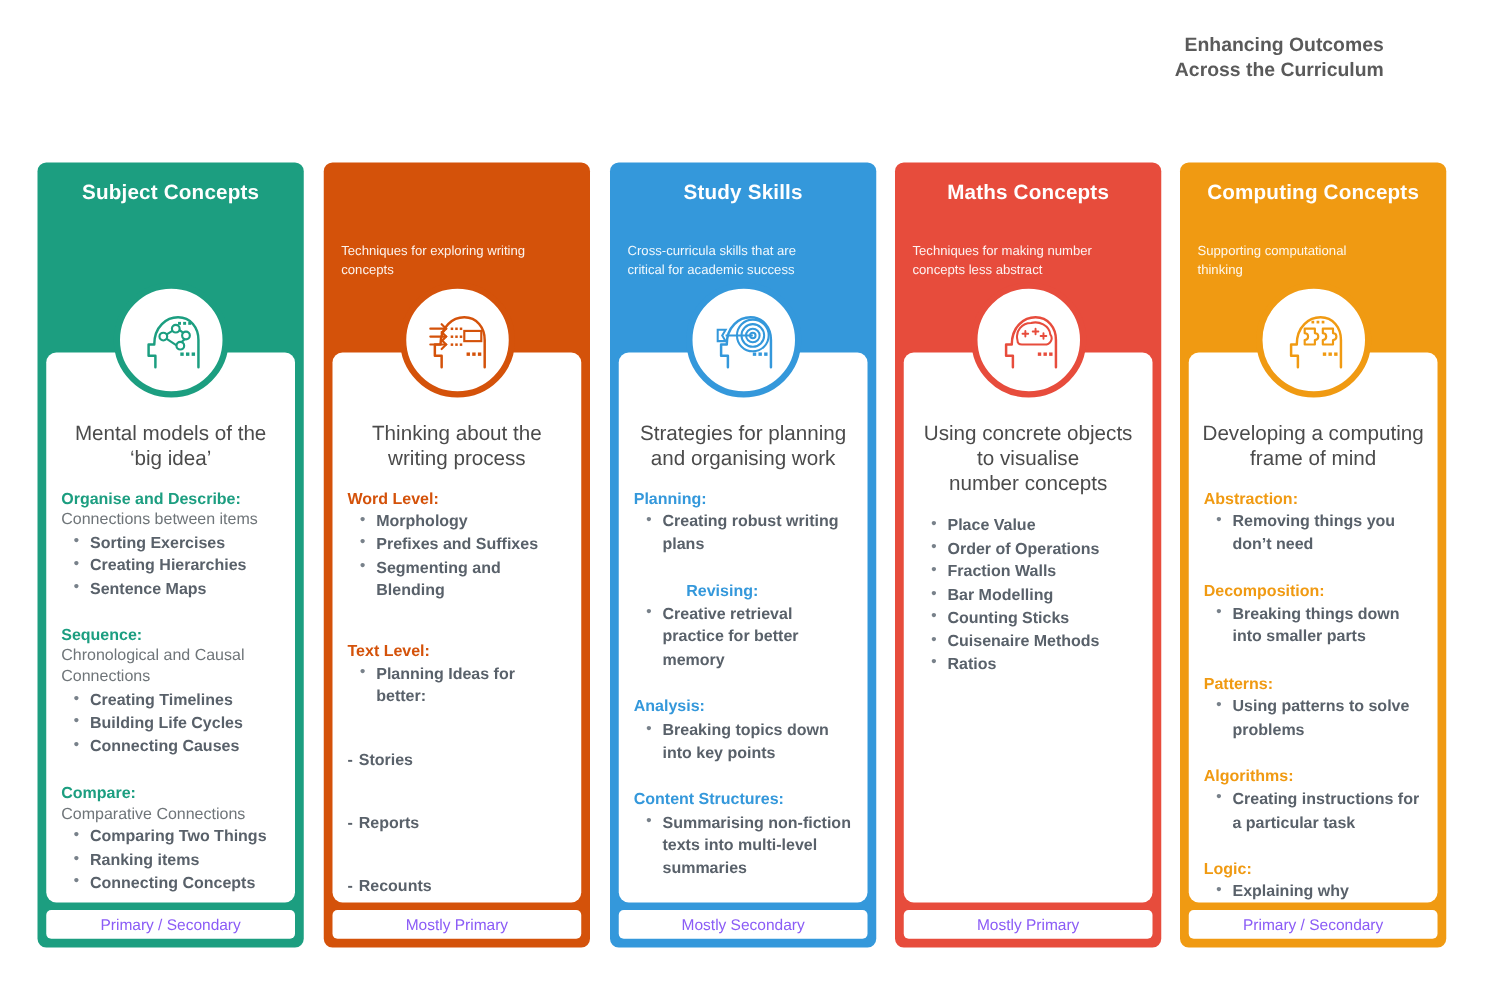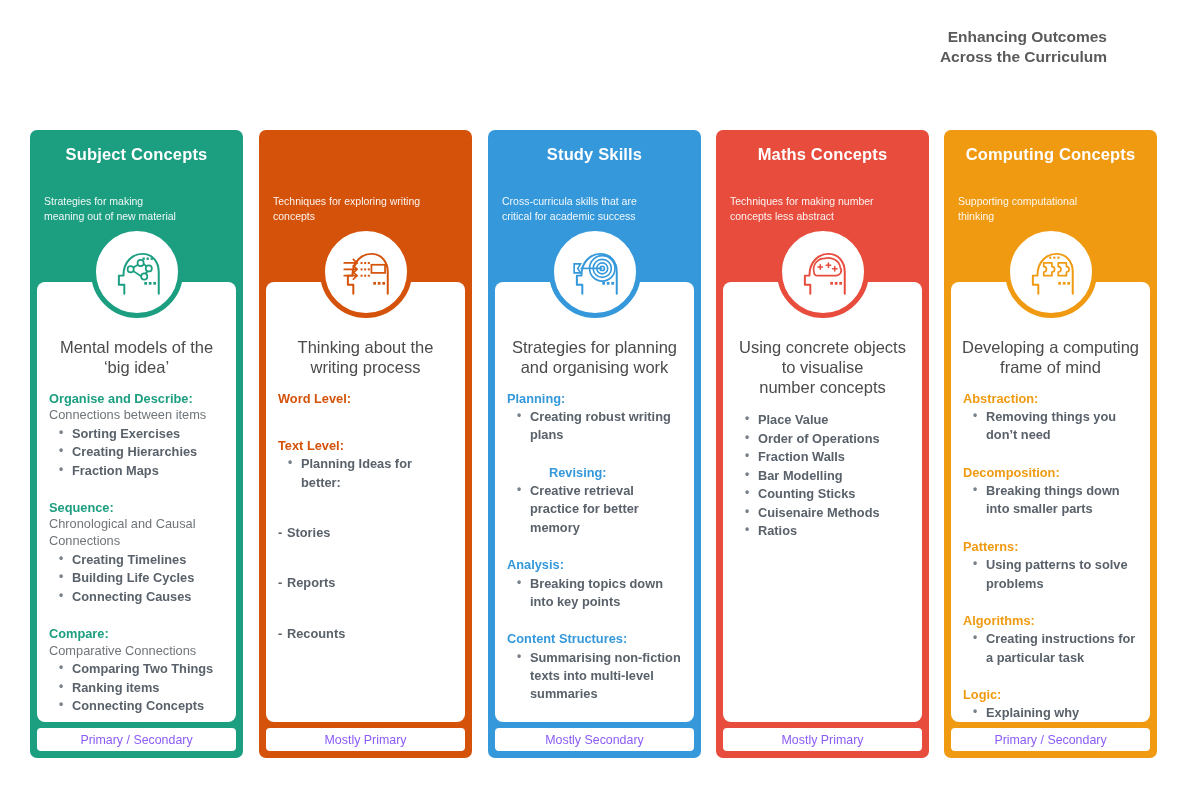--- a/index.html
+++ b/index.html
@@ -133,37 +133,33 @@
 
   <div class="header-tagline">
     <div>Enhancing Outcomes</div>
     <div>Across the Curriculum</div>
   </div>
 </div>
 
 <div class="board" id="board">
     <div class="col col-0" style="background: rgb(28, 158, 128);">
       <div class="col-title">Subject Concepts</div>
-      <div class="col-sub">
-        <div>Strategies for making</div>
-        <div>meaning out of new material</div>
-      </div>
       <div class="card">
         <div class="card-inner">
           <div class="headline">
             <div>Mental models of the</div>
             <div>‘big idea’</div>
           </div>
           <div class="section">
             <div class="sec-head" style="color: rgb(28, 158, 128);">Organise and Describe:</div>
             <div class="sec-desc">Connections between items</div>
             <ul class="bullets">
               <li>Sorting Exercises</li>
               <li>Creating Hierarchies</li>
-              <li>Fraction Maps</li>
+              <li>Sentence Maps</li>
             </ul>
           </div>
           <div class="gap"></div>
           <div class="section">
             <div class="sec-head" style="color: rgb(28, 158, 128);">Sequence:</div>
             <div class="sec-desc">Chronological and Causal Connections</div>
             <ul class="bullets">
               <li>Creating Timelines</li>
               <li>Building Life Cycles</li>
               <li>Connecting Causes</li>
@@ -212,20 +208,25 @@
         <div>concepts</div>
       </div>
       <div class="card">
         <div class="card-inner">
           <div class="headline">
             <div>Thinking about the</div>
             <div>writing process</div>
           </div>
           <div class="section">
             <div class="sec-head" style="color: rgb(212, 82, 10);">Word Level:</div>
+            <ul class="bullets">
+              <li>Morphology</li>
+              <li>Prefixes and Suffixes</li>
+              <li>Segmenting and Blending</li>
+            </ul>
           </div>
           <div class="gap"></div>
           <div class="gap"></div>
           <div class="section">
             <div class="sec-head" style="color: rgb(212, 82, 10);">Text Level:</div>
             <ul class="bullets">
               <li>Planning Ideas for better:</li>
             </ul>
             <ul class="plain">
               <li>Stories</li>

